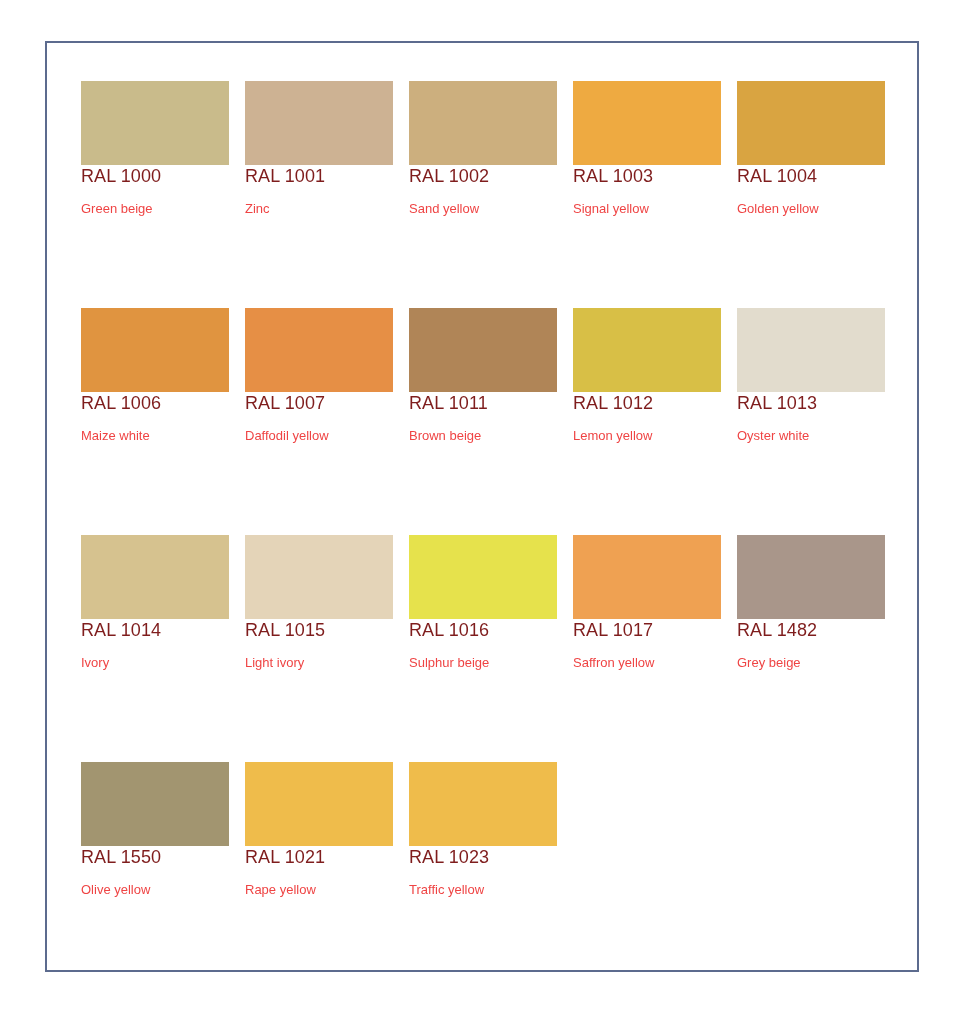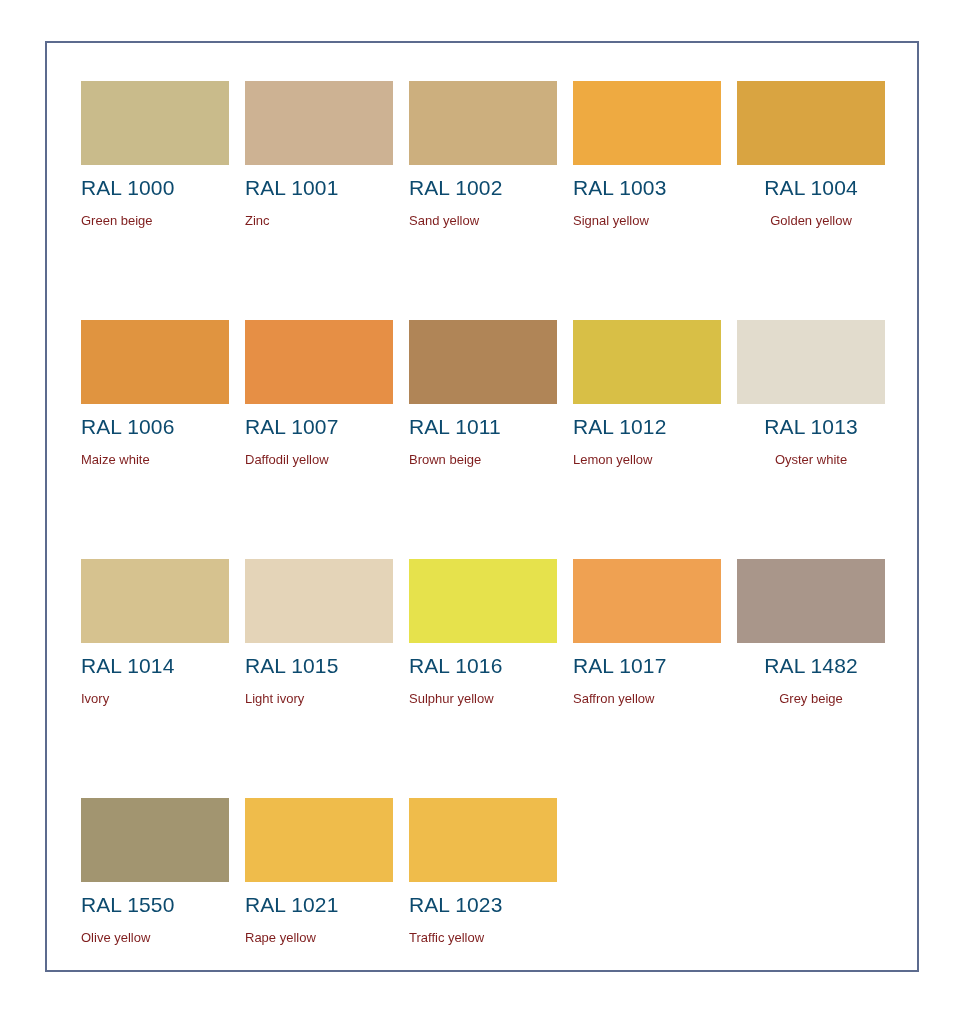--- a/index.html
+++ b/index.html
@@ -37,42 +37,40 @@
     align-content: flex-start;
   }
 
   .swatch-cell {
     width: 148px;
     margin-right: 16px;
     margin-bottom: 91px;
   }
   .swatch-cell:nth-child(5n) {
     margin-right: 0;
-    text-align: center;
   }
 
   .swatch-chip {
     width: 148px;
     height: 84px;
     display: block;
   }
 
   .swatch-code {
-    font-size: 21px;
+    font-size: 18px;
     line-height: 22px;
-    color: #0c4a6e;
+    color: #7f1d1d;
     letter-spacing: 0.1px;
-    margin-top: 12px;
     white-space: nowrap;
   }
 
   .swatch-name {
     font-size: 13px;
     line-height: 16px;
-    color: #7f1d1d;
+    color: #ef4444;
     margin-top: 14px;
     white-space: nowrap;
   }
 </style>
 </head>
 <body>
 
 <div id="chart-frame">
   <div id="swatch-grid">
       <div class="swatch-cell">
@@ -131,21 +129,21 @@
         <div class="swatch-name">Ivory</div>
       </div>
       <div class="swatch-cell">
         <div class="swatch-chip" style="background-color: rgb(228, 212, 184);"></div>
         <div class="swatch-code">RAL 1015</div>
         <div class="swatch-name">Light ivory</div>
       </div>
       <div class="swatch-cell">
         <div class="swatch-chip" style="background-color: rgb(230, 226, 76);"></div>
         <div class="swatch-code">RAL 1016</div>
-        <div class="swatch-name">Sulphur yellow</div>
+        <div class="swatch-name">Sulphur beige</div>
       </div>
       <div class="swatch-cell">
         <div class="swatch-chip" style="background-color: rgb(239, 161, 82);"></div>
         <div class="swatch-code">RAL 1017</div>
         <div class="swatch-name">Saffron yellow</div>
       </div>
       <div class="swatch-cell">
         <div class="swatch-chip" style="background-color: rgb(169, 150, 138);"></div>
         <div class="swatch-code">RAL 1482</div>
         <div class="swatch-name">Grey beige</div>

